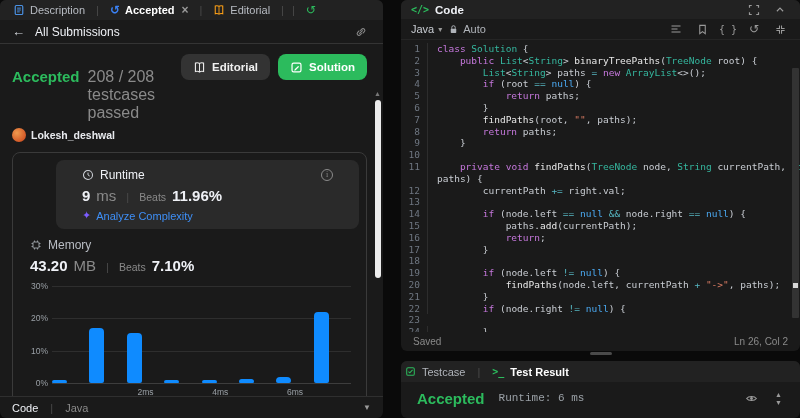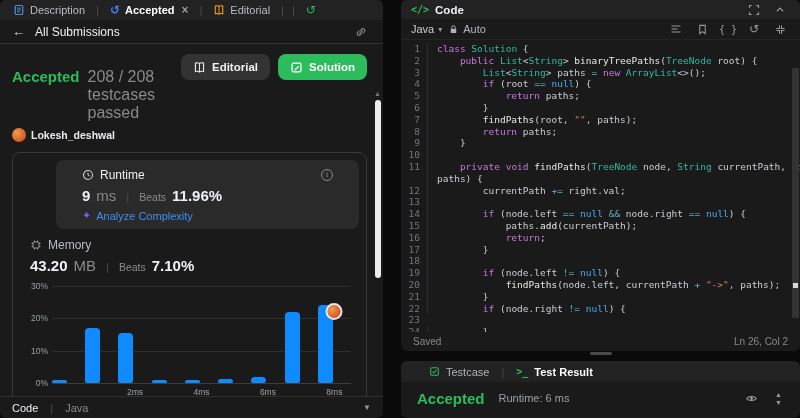--- a/index.html
+++ b/index.html
@@ -103,27 +103,27 @@
   .ethumb { position:absolute; left:1px; right:1px; top:86%; height:5px; background:#d9d9d9; }
   .statusbar { height:19px; flex:none; display:flex; align-items:center; padding:0 12px; font-size:10px; color:#8a8a8a; }
   .statusbar .spacer { flex:1; }
 
   
   .handle-row { height:0; position:relative; }
   .drag-handle { position:absolute; top:-4px; left:50%; transform:translateX(-50%); width:22px; height:3px; border-radius:2px; background:#4a4a4a; }
 
   
   .result-panel { flex:1; border-radius:6px; }
-  .rtabs { height:21px; background:#222; display:flex; align-items:center; gap:4px; padding:0 24px; flex:none; font-size:11px; }
+  .rtabs { height:21px; background:#222; display:flex; align-items:center; gap:4px; padding:0 0; flex:none; font-size:11px; }
   .rtab { display:flex; align-items:center; gap:6px; padding:0 4px; color:#b0b4ba; cursor:pointer; }
   .rtab.active { color:#fff; font-weight:bold; }
   .term-glyph { color:#2cbb5d; font-weight:bold; font-size:10px; font-family:"DejaVu Sans Mono",monospace; }
   .rbody { flex:1; display:flex; align-items:center; padding:0 16px 4px; gap:14px; }
   .rbody .status-big { font-size:15px; }
-  .rbody .runtime { font-size:11px; color:#9aa0a6; }
+  .rbody .runtime { font-size:11px; color:#9aa0a6;font-family:Liberation Mono, monospace; }
   .rbody .spacer { flex:1; }
   .arrows { display:flex; flex-direction:column; gap:1px; color:#9a9a9a; font-size:7px; line-height:7px; text-align:center; padding-right:2px; }
 </style>
 </head>
 <body>
 
 <div class="app">
 
   <div class="panel left">
 
@@ -275,25 +275,20 @@
                 </div>
                 <div class="barwrap">
                   <div class="bar" style="height: 4.20333px; background: rgb(15, 139, 255);"></div>
                 </div>
                 <div class="barwrap">
                   <div class="bar" style="height: 6.46667px; background: rgb(15, 139, 255);"></div>
                   <span class="xlab">6ms</span>
                 </div>
                 <div class="barwrap">
                   <div class="bar" style="height: 71.1333px; background: rgb(15, 139, 255);"></div>
-                </div>
-                <div class="barwrap">
-                  <div class="bar" style="height: 77.6px; background: rgb(15, 139, 255);"></div>
-                  <span class="xlab">8ms</span>
-                  <div class="chart-avatar" style="bottom: 62.6px;"></div>
                 </div>
               </div>
             </div>
         </div>
 
       </div>
 
       <span class="lscroll-up">▲</span>
       <div class="lscroll"></div>
     </div>

